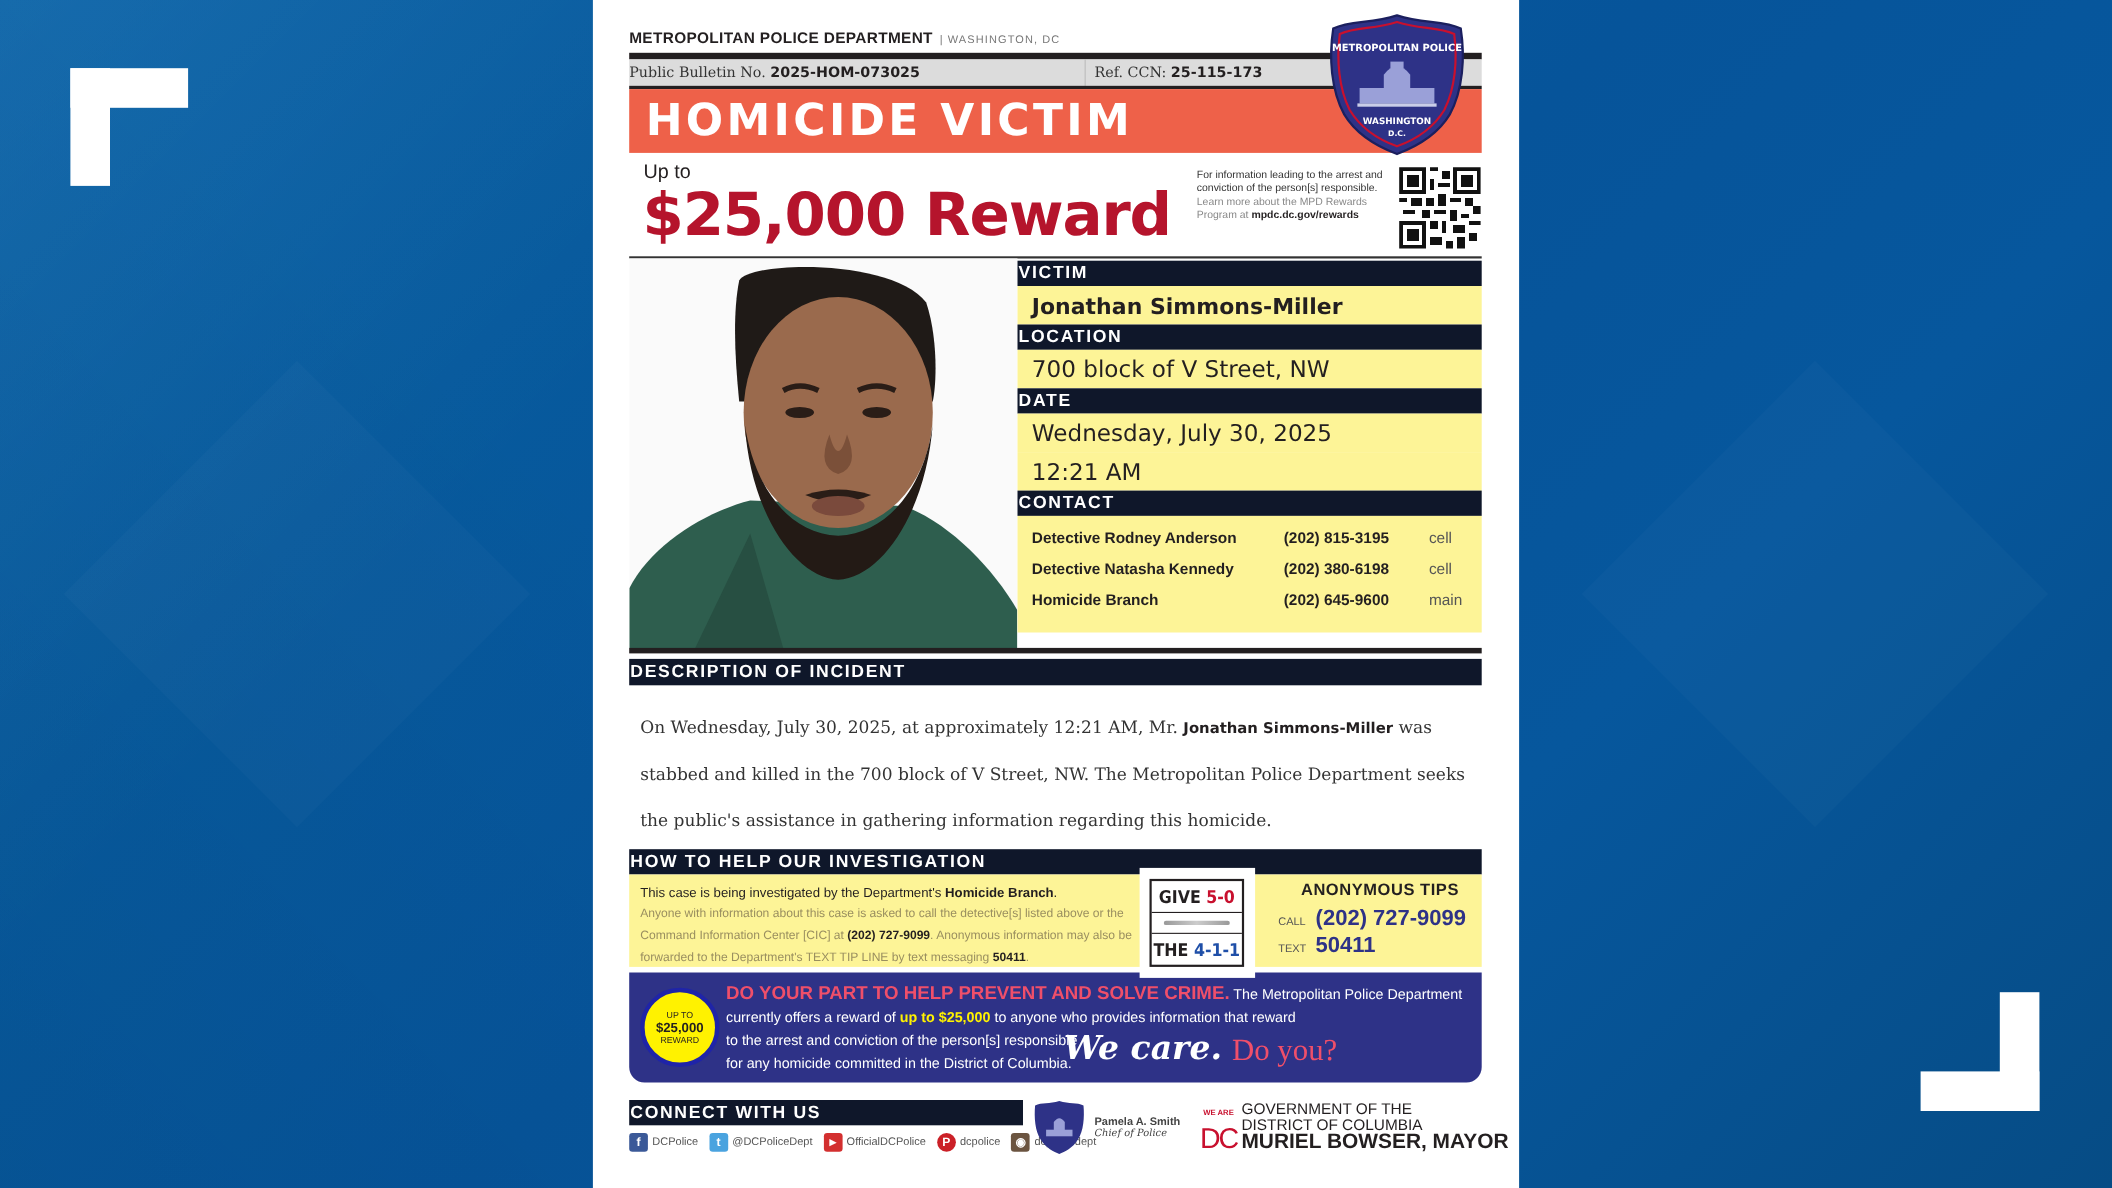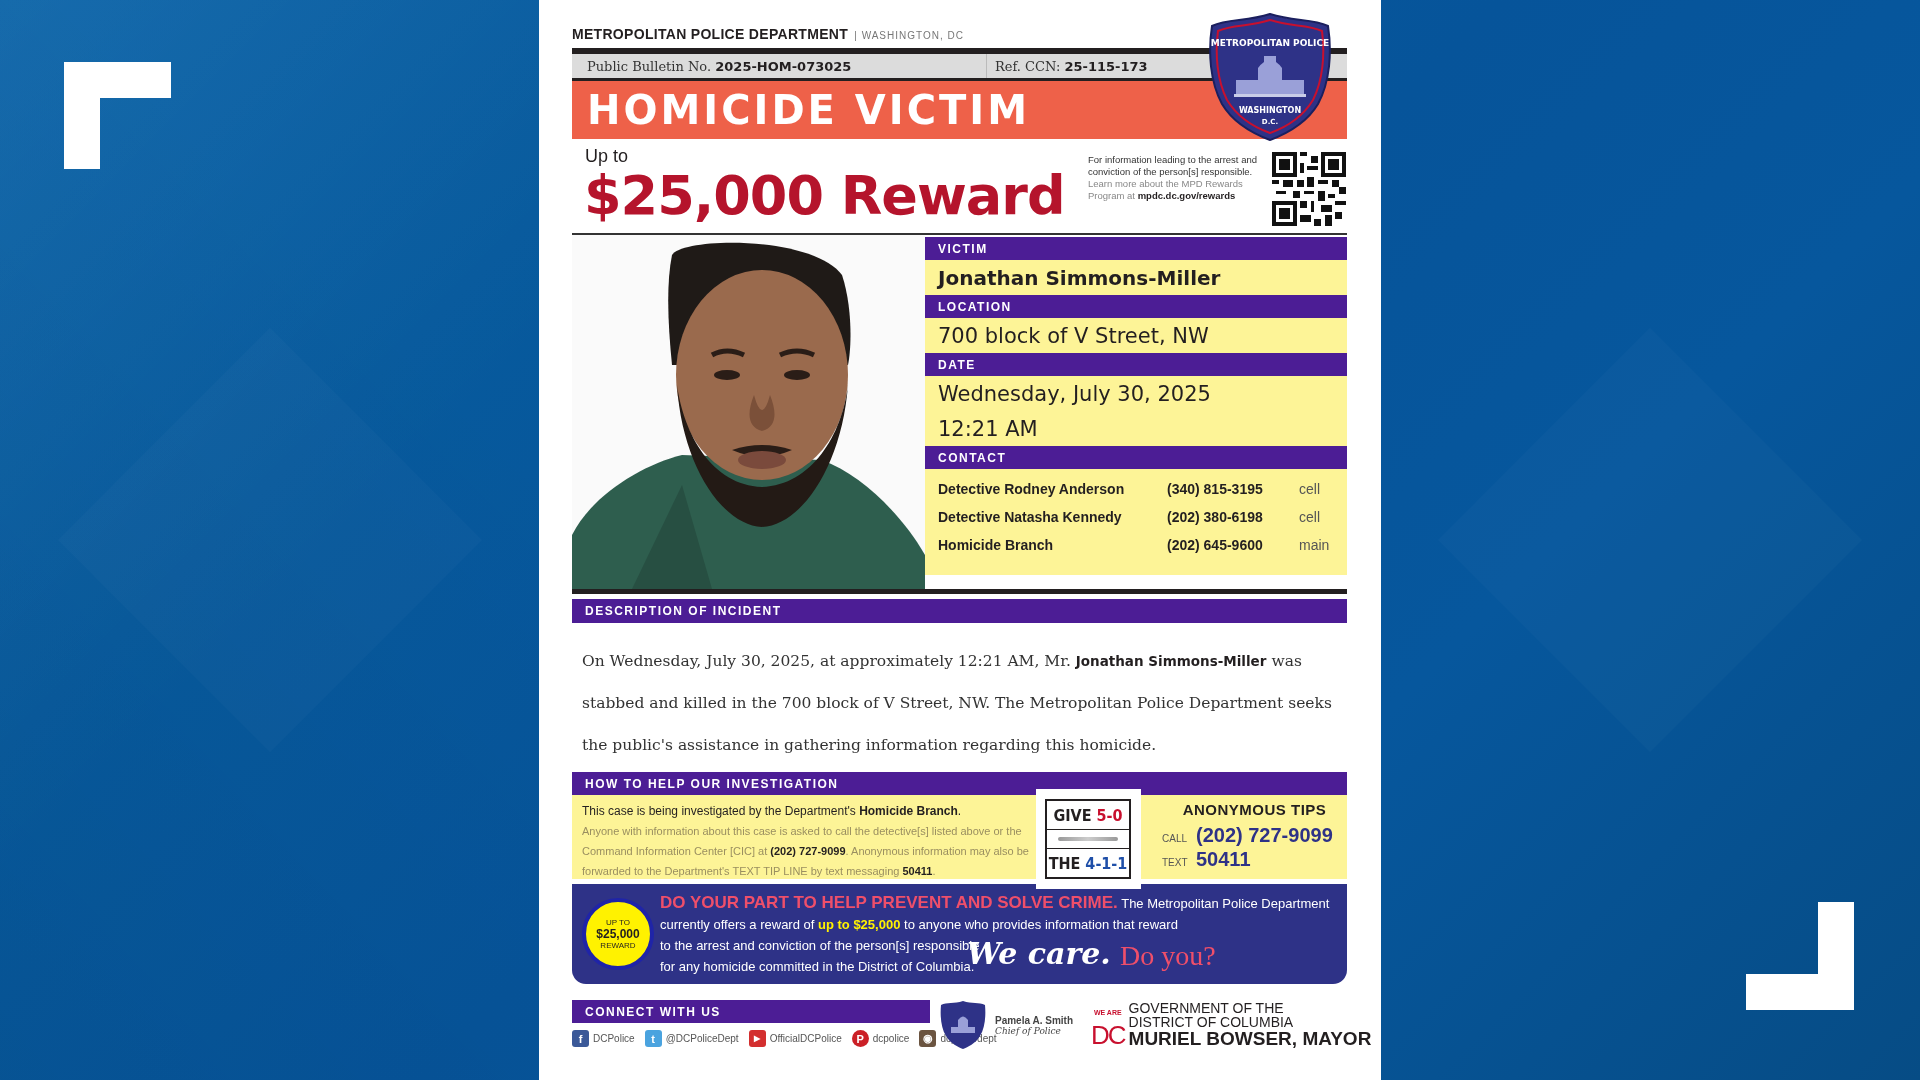--- a/index.html
+++ b/index.html
@@ -24,21 +24,21 @@
     position: absolute; left: 539px; top: 0; width: 842px; height: 1080px;
     background: #fff;
   }
   .inner { position: absolute; left: 33px; width: 775px; }
 
   .dept-line { top: 26px; height: 20px; font-size: 14px; font-weight: bold; color: #231f20; letter-spacing: 0.3px; }
   .dept-line .sub { font-size: 10px; font-weight: normal; color: #777; letter-spacing: 1px; margin-left: 2px; }
 
   .black-bar { top: 48px; height: 6px; background: #231f20; }
   .grey-bar { top: 54px; height: 24px; background: #dcdcdc; display: flex; align-items: center; font-family: "DejaVu Serif", serif; font-size: 13px; color: #333; }
-  .grey-bar .bn { padding-left: 15px; width: 415px; border-right: 1px solid #bbb; height: 100%; display:flex; align-items:center; }
+  .grey-bar .bn { width: 415px; border-right: 1px solid #bbb; height: 100%; display:flex; align-items:center; }
   .grey-bar .ref { padding-left: 8px; }
   .grey-bar b { font-family: "DejaVu Sans", sans-serif; font-weight: bold; color: #231f20; }
   .thin-black { top: 78px; height: 3px; background: #231f20; }
   .red-banner { top: 81px; height: 58px; background: #ee6149; display:flex; align-items:center; padding-left: 15px; }
   .red-banner span { font-size: 40px; font-weight: bold; color: #fff; letter-spacing: 3px; font-family: "DejaVu Sans", sans-serif; }
 
   .seal {
     position: absolute; left: 667px; top: 12px; width: 128px; height: 130px; z-index: 3;
   }
 
@@ -47,21 +47,21 @@
   .reward { position: absolute; left: 12px; top: 22px; font-size: 54px; font-weight: bold; color: #b5142c; letter-spacing: -1px; font-family: "DejaVu Sans", sans-serif; }
   .reward-info { position: absolute; left: 516px; top: 12px; width: 180px; font-size: 9.5px; line-height: 12px; color: #333; }
   .reward-info .grey { color: #888; }
   .reward-info b { color: #231f20; }
   .qr { position: absolute; left: 700px; top: 10px; width: 74px; height: 74px; }
   .rule { top: 233px; height: 2px; background: #333; }
 
   .photo { top: 235px; height: 354px; width: 353px; left: 33px; position:absolute; overflow:hidden; background:#fff; }
 
   .info { position: absolute; left: 386px; top: 237px; width: 422px; }
-  .hdr { height: 23px; background: #4c1d95; color: #fff; font-size: 12px; font-weight: bold; letter-spacing: 1.5px; padding-left: 13px; display:flex; align-items:center; }
+  .hdr { height: 23px; background: #0f172a; color: #fff; font-size: 16px; font-weight: bold; letter-spacing: 1.5px; padding-left: 1px; display:flex; align-items:center; }
   .val { height: 35px; background: #fdf497; color: #231f20; font-size: 21px; font-weight: bold; padding-left: 13px; display:flex; align-items:center; font-family: "DejaVu Sans", sans-serif; }
   .val.name { font-size: 20px; }
   .val.reg { font-weight: normal; }
   .contacts { background: #fdf497; height: 106px; padding: 6px 0 0 13px; }
   .crow { display:flex; height: 28px; align-items:center; font-size: 14px; font-weight: bold; color: #231f20; }
   .crow .nm { width: 229px; }
   .crow .ph { width: 132px; }
   .crow .tp { font-weight: normal; color: #555; }
   .bottom-rule { top: 589px; height: 5px; background: #231f20; }
 
@@ -219,21 +219,21 @@
     <div class="val name">Jonathan Simmons-Miller</div>
     <div class="hdr">LOCATION</div>
     <div class="val reg">700 block of V Street, NW</div>
     <div class="hdr">DATE</div>
     <div class="val reg">Wednesday, July 30, 2025</div>
     <div class="val reg">12:21 AM</div>
     <div class="hdr">CONTACT</div>
     <div class="contacts">
       <div class="crow">
         <span class="nm">Detective Rodney Anderson</span>
-        <span class="ph">(340) 815-3195</span>
+        <span class="ph">(202) 815-3195</span>
         <span class="tp">cell</span>
       </div>
       <div class="crow">
         <span class="nm">Detective Natasha Kennedy</span>
         <span class="ph">(202) 380-6198</span>
         <span class="tp">cell</span>
       </div>
       <div class="crow">
         <span class="nm">Homicide Branch</span>
         <span class="ph">(202) 645-9600</span>

